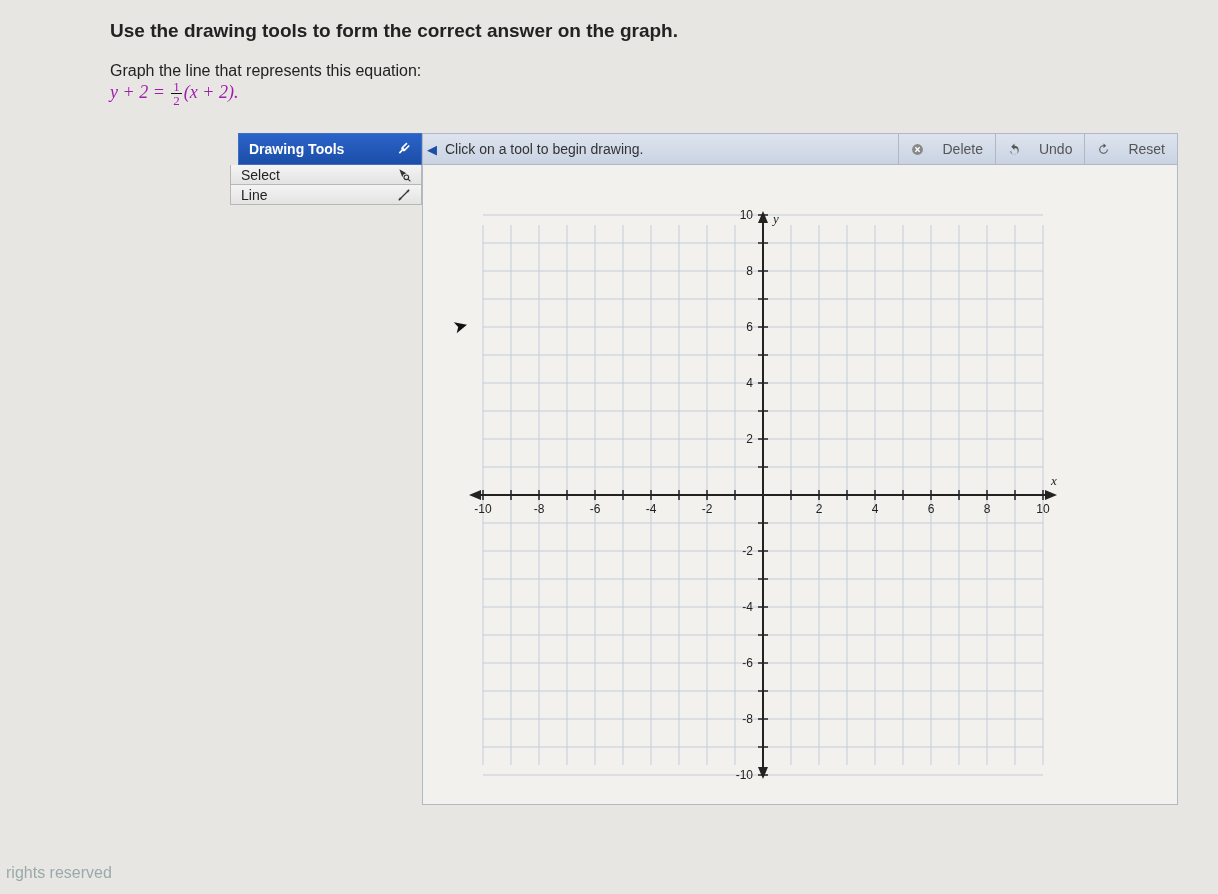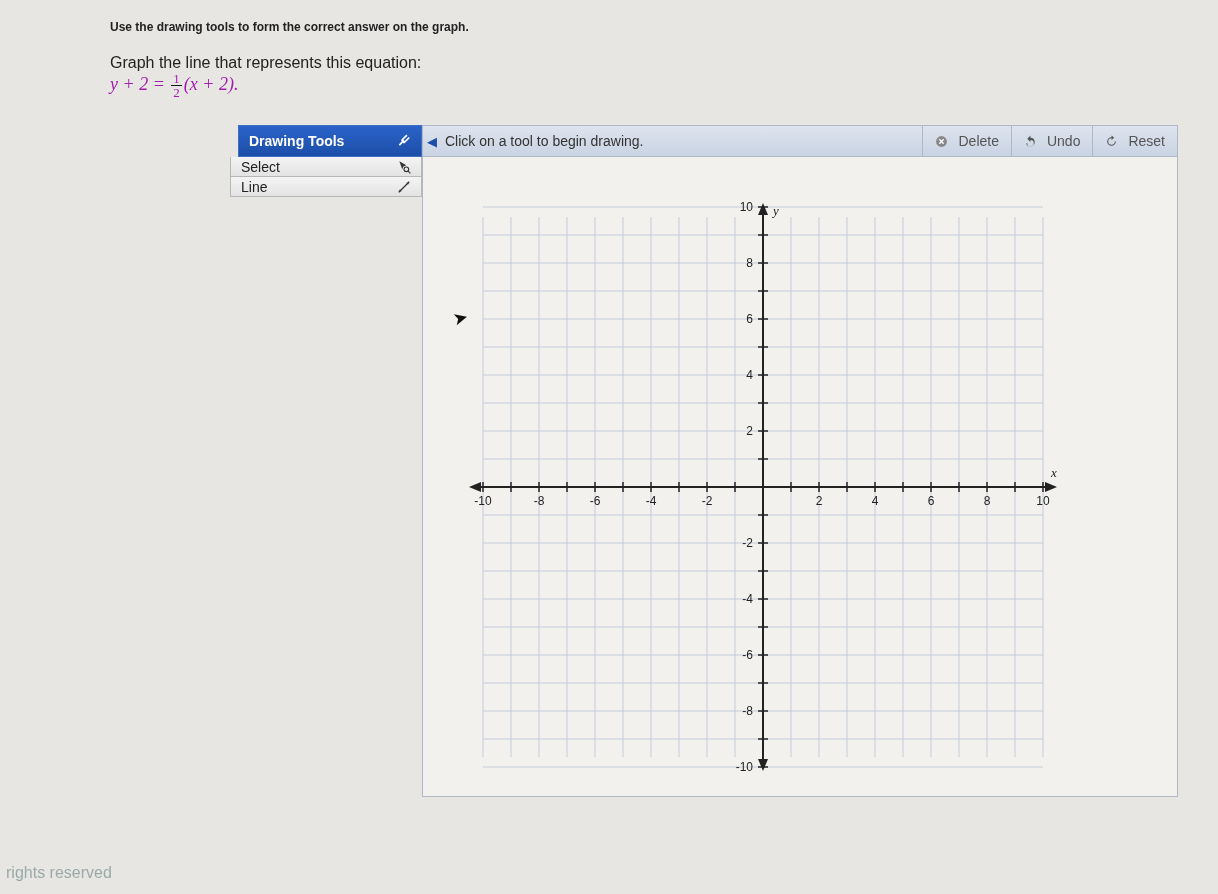--- a/index.html
+++ b/index.html
@@ -8,21 +8,21 @@
     background: #e8e6e2;
     width: 1218px;
     height: 894px;
     overflow: hidden;
     position: relative;
   }
   .page {
     padding: 20px 40px 0 110px;
   }
   .instruction {
-    font-size: 12px;
+    font-size: 19px;
     font-weight: bold;
     color: #222;
     margin-bottom: 20px;
   }
   .subinstruction {
     font-size: 16px;
     color: #222;
   }
   .equation {
     font-size: 18px;
@@ -102,21 +102,21 @@
     cursor:pointer;
   }
   .canvas-toolbar .hint {
     flex: 1;
     padding-left: 4px;
     color: #333;
   }
   .tb-btn {
     display: flex;
     align-items: center;
-    gap: 10px;
+    gap: 18px;
     padding: 0 12px;
     height: 100%;
     border-left: 1px solid #b0b8c7;
     color: #555;
     cursor: pointer;
     font-size: 14px;
   }
   .tb-btn svg { width:13px; height:13px; fill:#666; display:block;}
 
   

